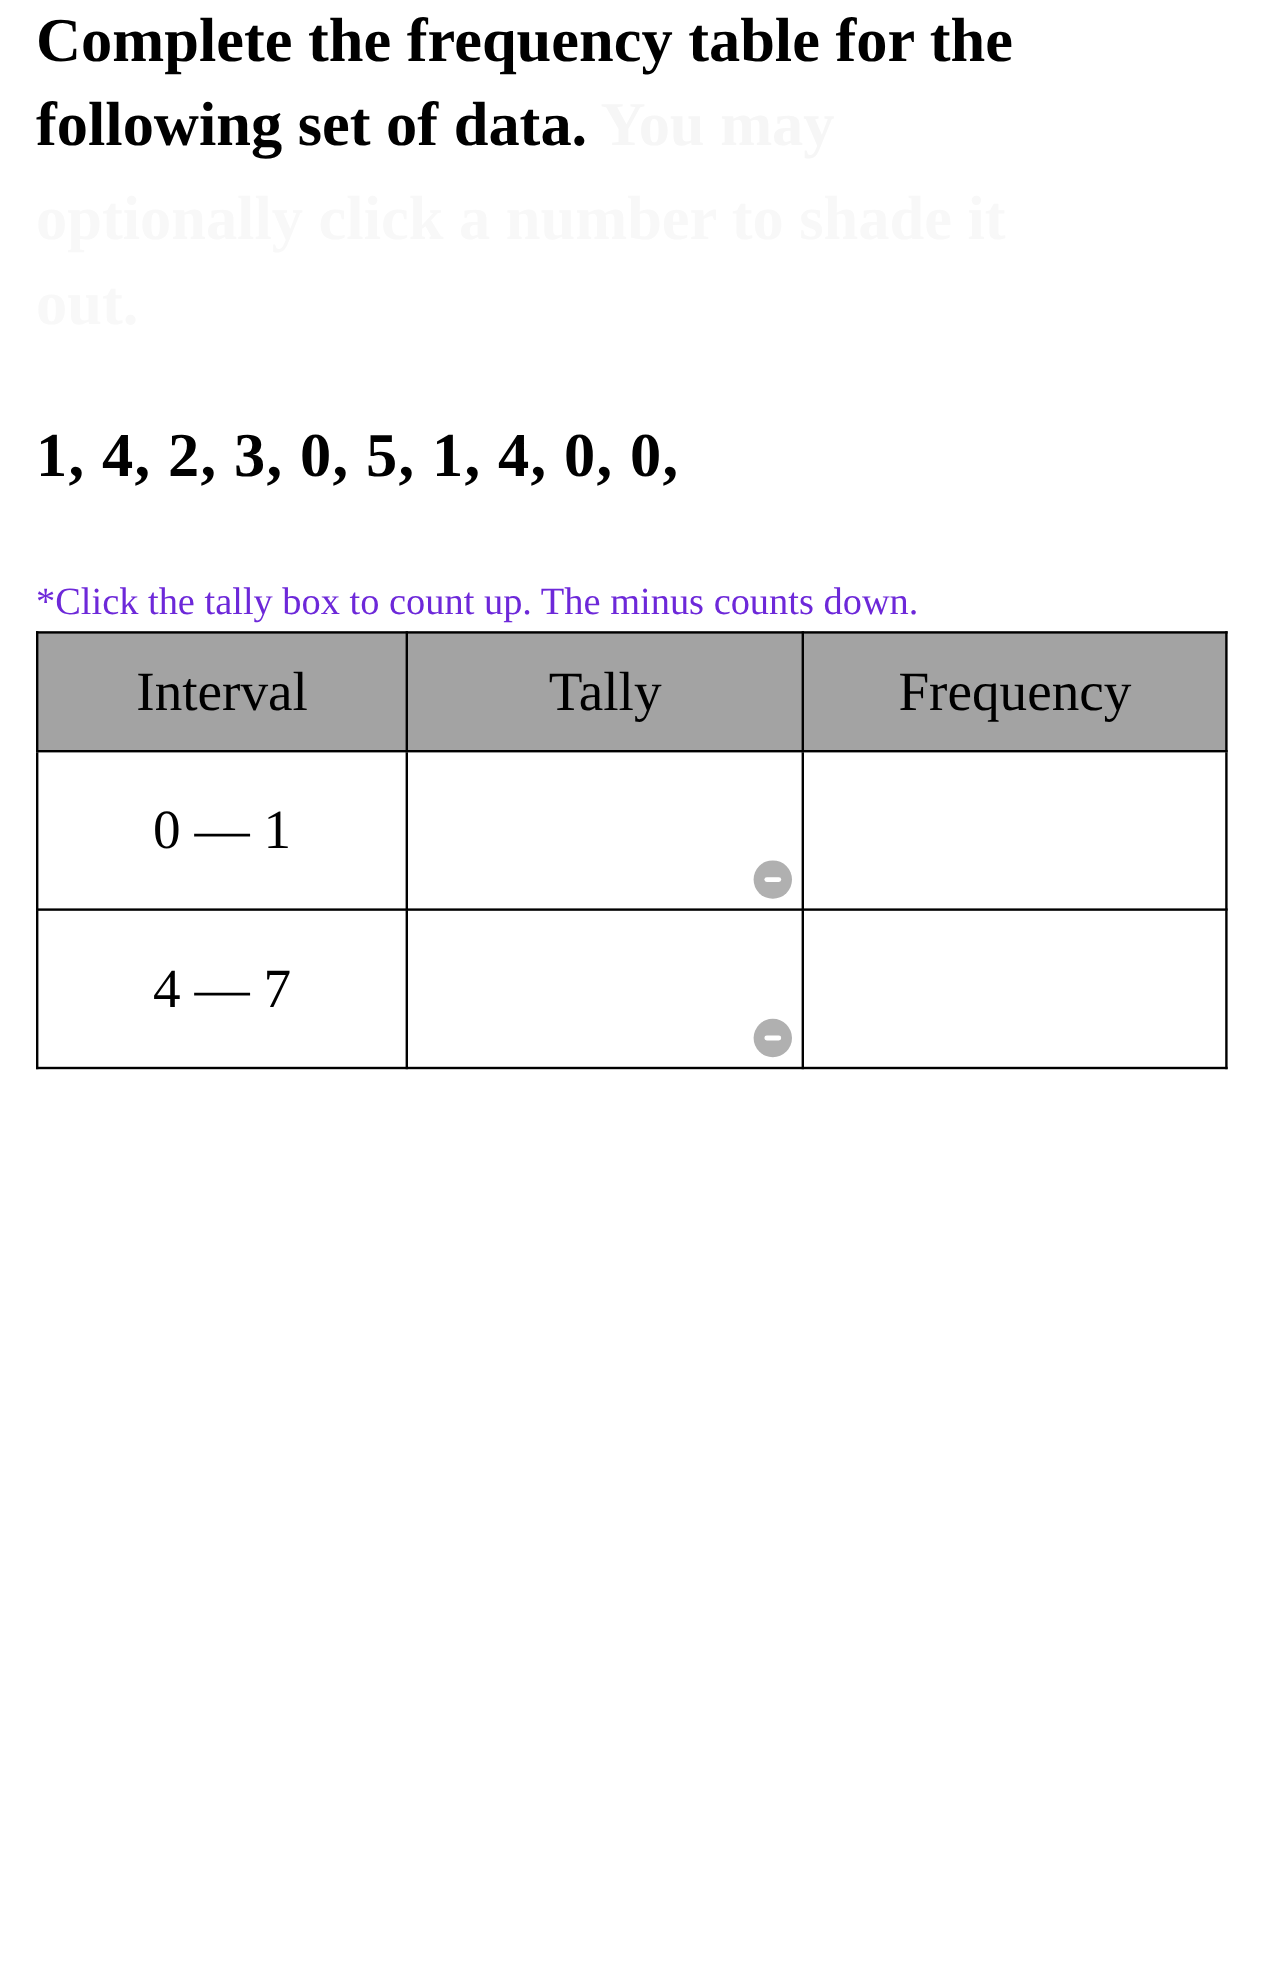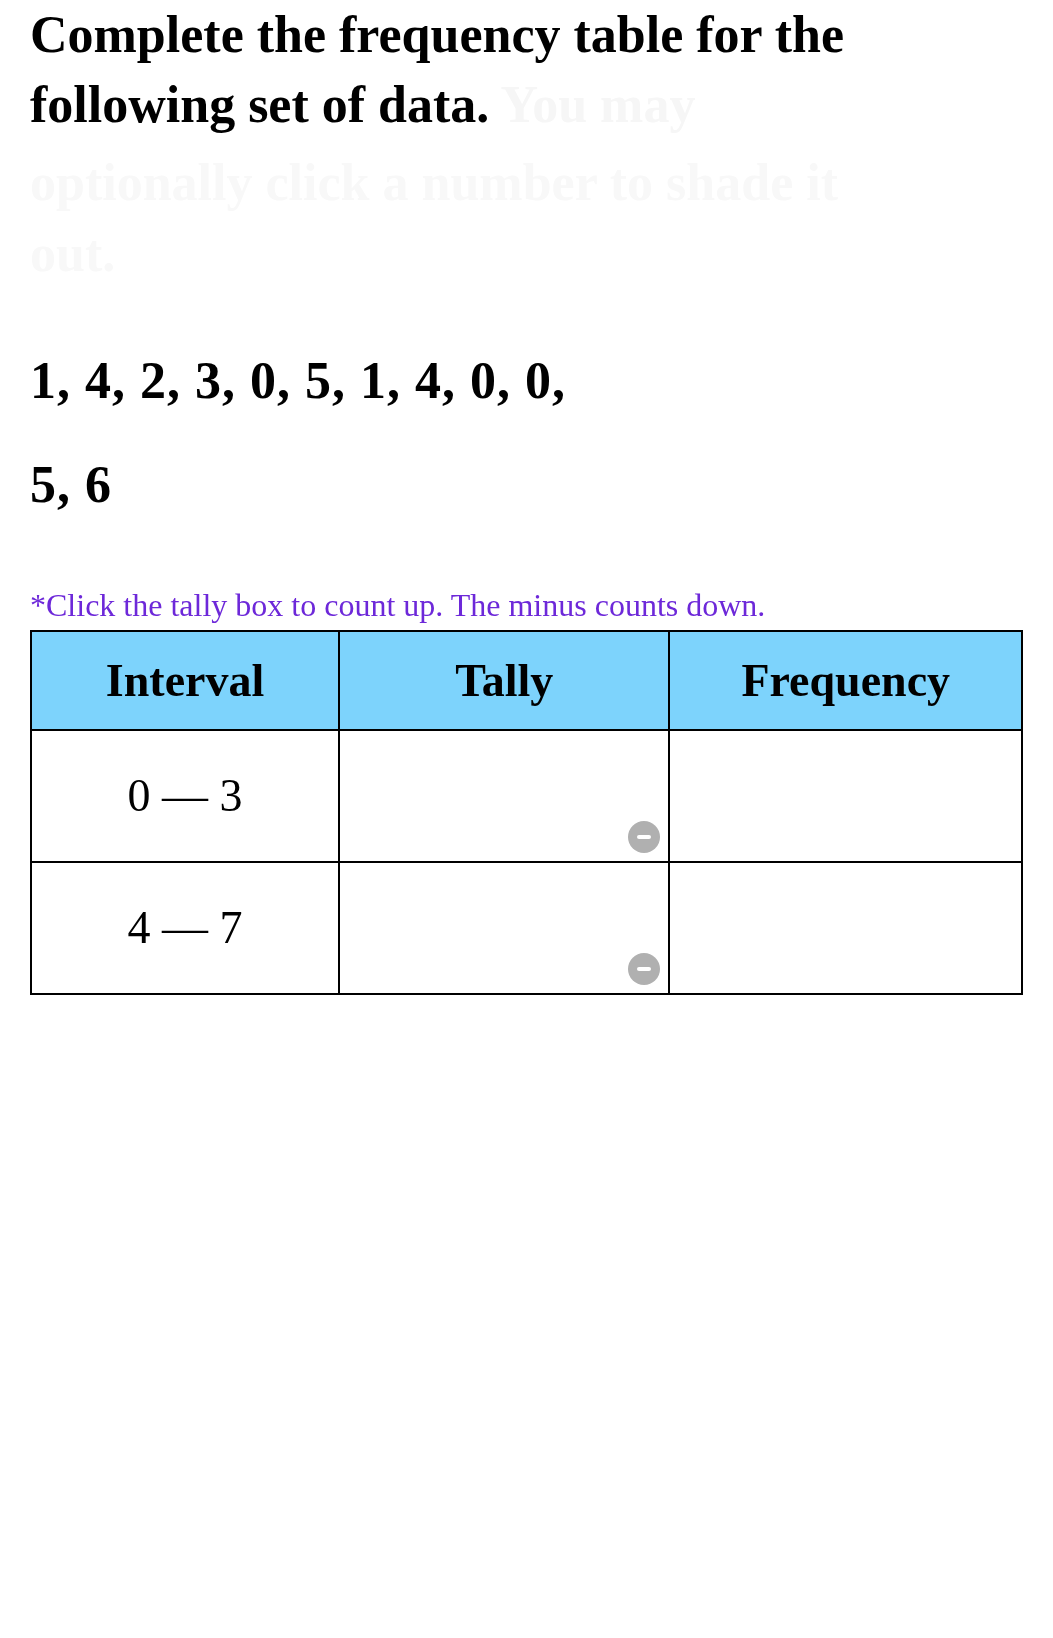--- a/index.html
+++ b/index.html
@@ -57,22 +57,22 @@
       border-collapse: collapse;
       margin: 0 30px;
       width: calc(100% - 60px);
     }
     .freq-table th, .freq-table td {
       border: 2px solid #000;
       text-align: center;
       vertical-align: middle;
     }
     .freq-table th {
-      background: #7dd3fc;
-      font-weight: bold;
+      background: #a3a3a3;
+      font-weight: normal;
       font-size: 46px;
       padding: 22px 8px;
       font-family: Georgia, serif;
     }
     .freq-table td {
       height: 128px;
       font-size: 46px;
       position: relative;
     }
     .col-interval { width: 260px; }
@@ -117,37 +117,36 @@
 <div class="container">
   <p class="question-text">
     <span>Complete the frequency table for the</span><br>
     <span>following set of data.</span><span class="faded-text"> You may</span>
   </p>
   <div class="faded-text-line2">optionally click a number to shade it</div>
   <div class="faded-text-line3">out.</div>
 
   <div class="data-block">
     <div class="data-row">1,  4,  2,  3,  0,  5,  1,  4,  0,  0,</div>
-    <div class="data-row">5,  6</div>
   </div>
 </div>
 
 <div class="hint-text">*Click the tally box to count up. The minus counts down.</div>
 
 <table class="freq-table">
   <thead>
     <tr>
       <th class="col-interval">Interval</th>
       <th class="col-tally">Tally</th>
       <th class="col-freq">Frequency</th>
     </tr>
   </thead>
   <tbody>
     <tr>
-      <td class="interval-cell">0 — 3</td>
+      <td class="interval-cell">0 — 1</td>
       <td>
         <span class="ghost-tally"></span>
         <div class="minus-btn"></div>
       </td>
       <td>
         <span class="ghost-freq"></span>
       </td>
     </tr>
     <tr>
       <td class="interval-cell">4 — 7</td>

